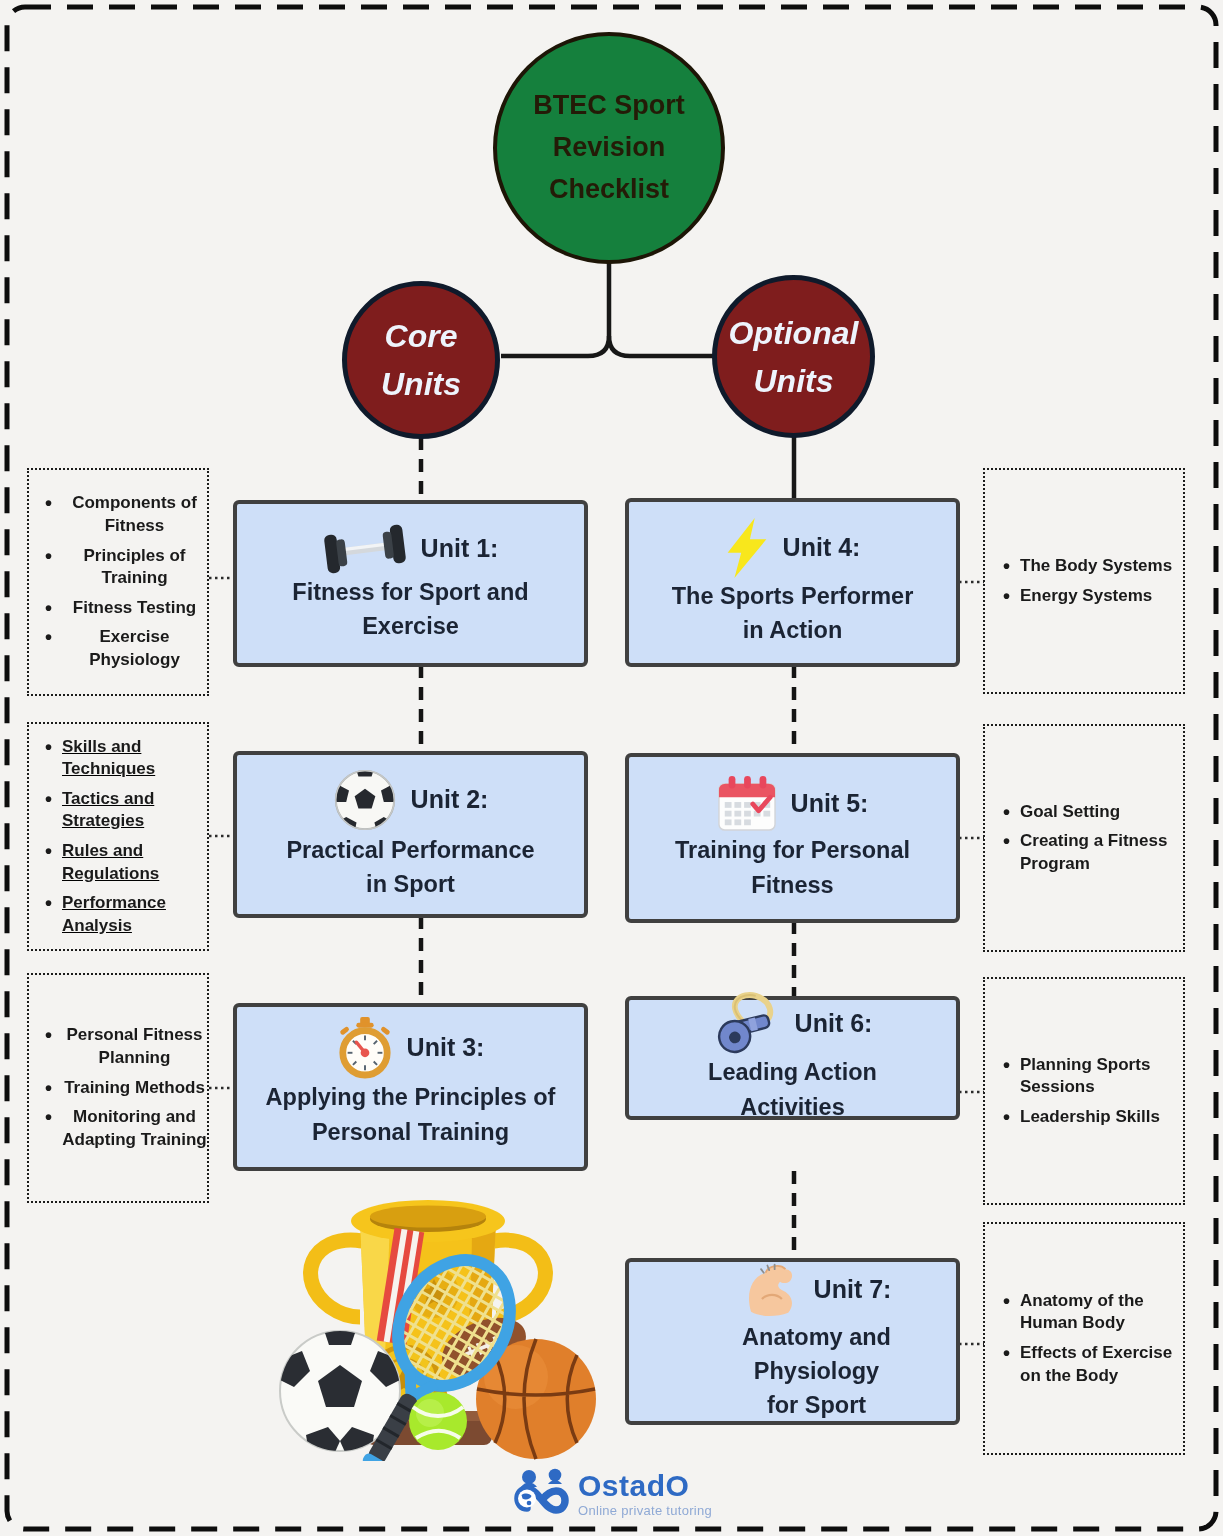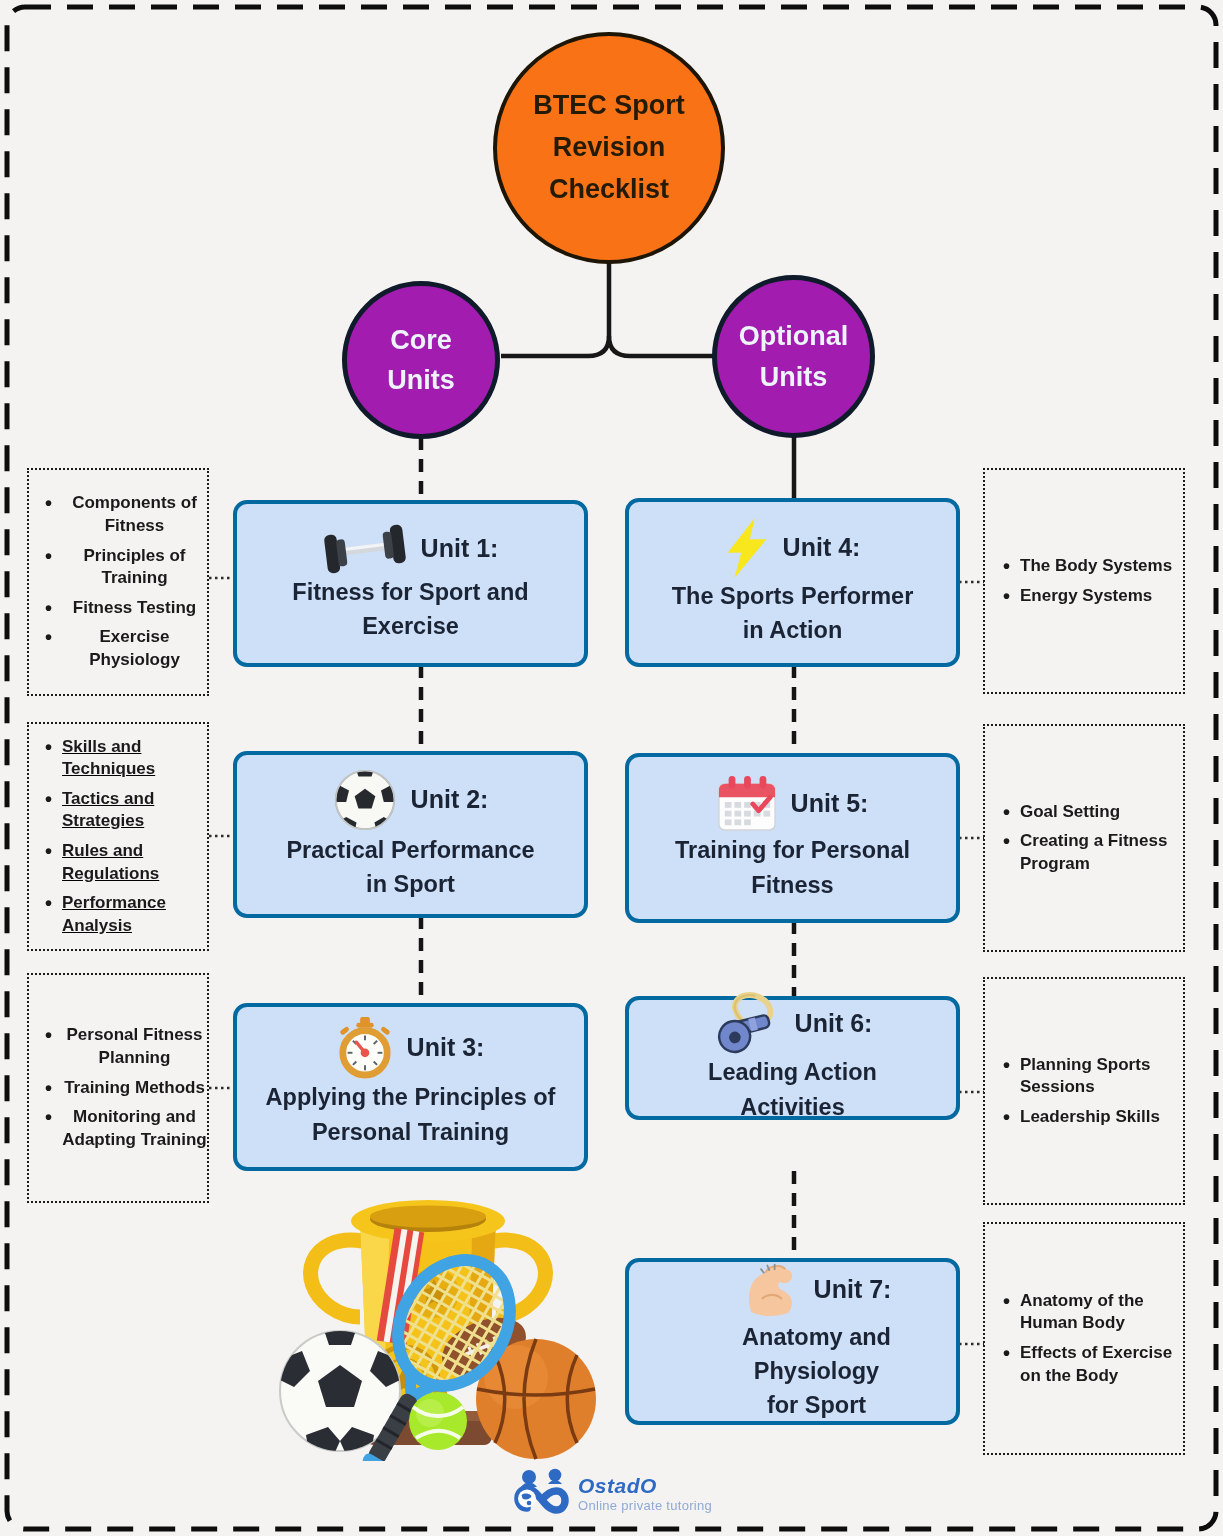--- a/index.html
+++ b/index.html
@@ -8,29 +8,29 @@
     background:#f4f3f1;overflow:hidden;
     font-family:"Liberation Sans","DejaVu Sans",sans-serif;
   }
   .wires{position:absolute;left:0;top:0;z-index:0;pointer-events:none;}
   .node,.unit-box,.topic-box,.trophy-wrap,.logo{position:absolute;z-index:2;box-sizing:border-box;}
 
   
   .node{border-radius:50%;display:flex;align-items:center;justify-content:center;
         text-align:center;font-weight:700;}
   .node span{white-space:pre-line;}
-  .root-node{left:493px;top:32px;width:232px;height:232px;background:#f97316;
+  .root-node{left:493px;top:32px;width:232px;height:232px;background:#15803d;
              border:4px solid #1d1506;color:#241b07;font-size:27px;line-height:1.55;}
-  .branch-node{background:#a21caf;border:5px solid #0f1a2b;color:#eef4fc;
-               font-size:27px;line-height:1.5;}
+  .branch-node{background:#7f1d1d;border:5px solid #0f1a2b;color:#eef4fc;
+               font-size:32px;line-height:1.5;font-style:italic;}
   .core-node{left:342px;top:281px;width:158px;height:158px;}
   .optional-node{left:712px;top:275px;width:163px;height:163px;}
 
   
-  .unit-box{background:#CEDFF8;border:4px solid #0369a1;border-radius:14px;
+  .unit-box{background:#CEDFF8;border:4px solid #404040;border-radius:6px;
             display:flex;flex-direction:column;align-items:center;justify-content:center;
             color:#1b2434;}
   .unit-head{display:flex;align-items:center;justify-content:center;gap:14px;}
   .unit-number{font-size:25px;font-weight:700;}
   .unit-name{font-size:23.5px;font-weight:700;text-align:center;line-height:1.45;
              white-space:pre-line;margin-top:1px;}
   .col-left{left:233px;width:355px;}
   .col-right{left:625px;width:335px;}
   .u1{top:500px;height:167px;}
   .u2{top:751px;height:167px;}
@@ -59,21 +59,21 @@
   .t-left li{max-width:155px;}
   .t-right li{max-width:170px;}
   .topic-box li::before{content:"\2022";position:absolute;left:0;top:-2px;font-size:20px;}
 
   
   .trophy-wrap{left:248px;top:1183px;width:360px;height:278px;}
 
   
   .logo{left:508px;top:1462px;display:flex;align-items:center;}
   .logo-text{margin-left:6px;}
-  .brand{font-size:21px;font-weight:700;color:#2E6AC4;letter-spacing:0.5px;line-height:1.05;font-style:italic;}
+  .brand{font-size:30px;font-weight:700;color:#2E6AC4;letter-spacing:0.5px;line-height:1.05;}
   .tagline{font-size:13px;font-weight:400;color:#8FA9D5;margin-top:1px;letter-spacing:0.3px;}
 </style>
 </head>
 <body>
 
 <div class="canvas">
 
   <svg class="wires" width="1223" height="1536" viewBox="0 0 1223 1536">
     <rect x="7" y="7" width="1209" height="1522" rx="18" fill="none" stroke="#0d0d0d" stroke-width="5" stroke-dasharray="26 16"></rect>
 

